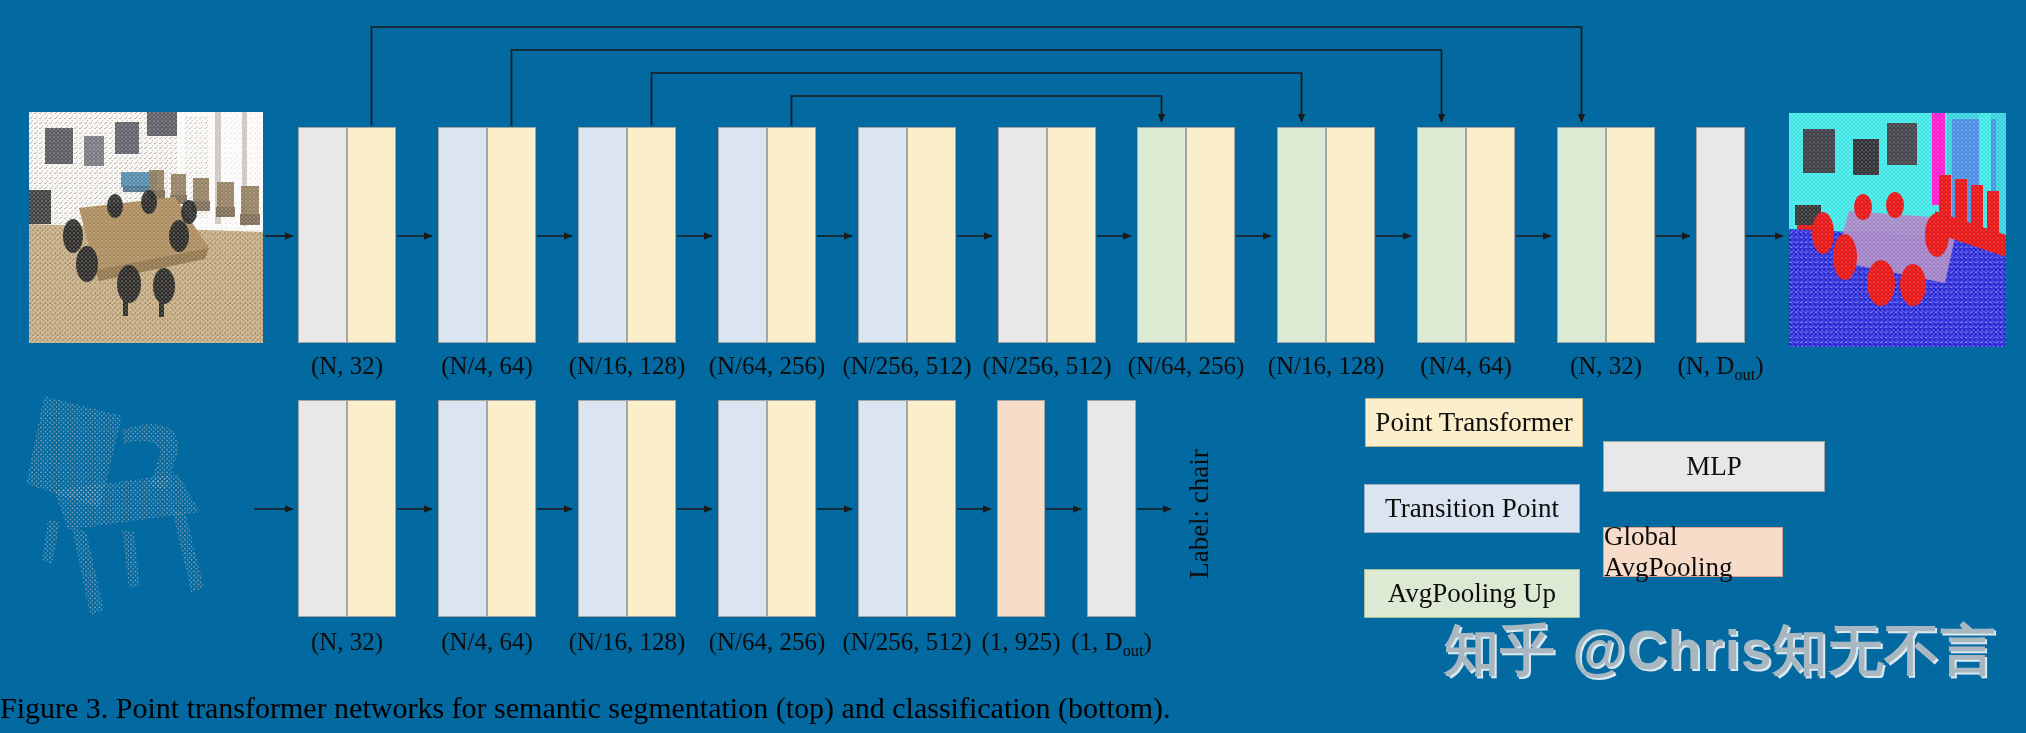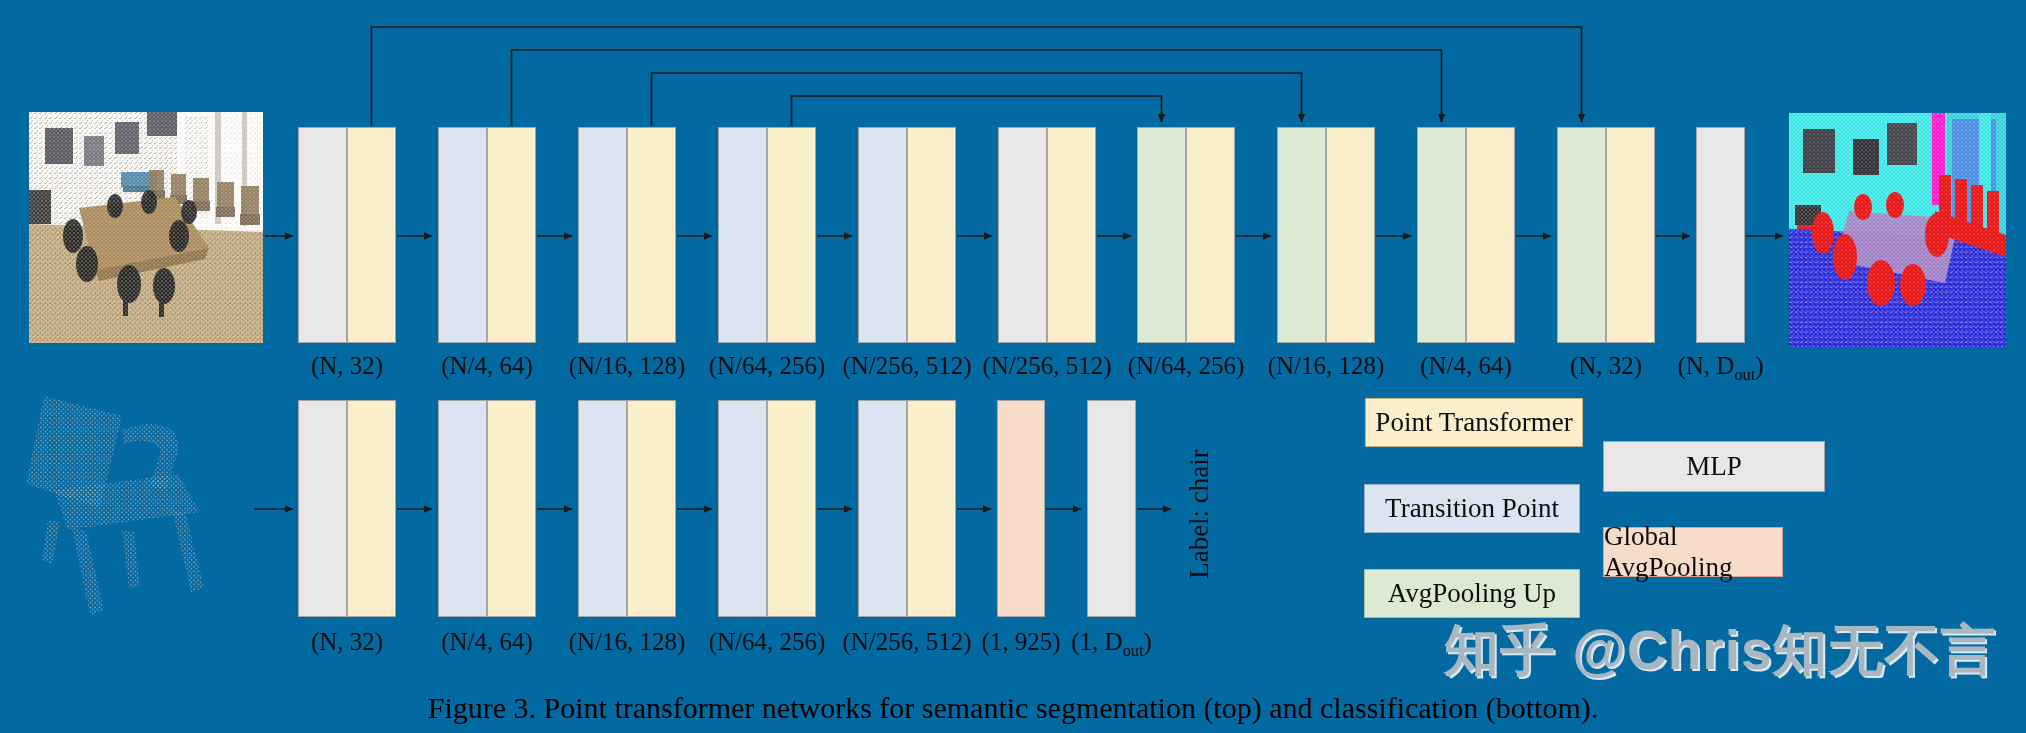--- a/index.html
+++ b/index.html
@@ -6,21 +6,21 @@
   #canvas{position:relative;width:2026px;height:733px;background:#0369a1;overflow:hidden;
           font-family:"Liberation Serif", serif;}
   #wires{position:absolute;left:0;top:0;pointer-events:none;}
   .stage{position:absolute;}
   .blockcell{position:absolute;top:0;height:100%;box-sizing:border-box;border:1px solid #a5a5a5;}
   .stage-label{position:absolute;transform:translateX(-50%);white-space:nowrap;text-align:center;
                font-size:25px;color:#0d0d0d;}
   .stage-label sub{font-size:0.65em;}
   .legend-box{position:absolute;box-sizing:border-box;display:flex;align-items:center;justify-content:center;
               font-size:27px;color:#0d0d0d;}
-  .caption{position:absolute;left:0;right:0;top:691px;text-align:center;font-size:30px;color:#000;}
+  .caption{position:absolute;left:0;right:0;top:691px;font-size:30px;color:#000;}
   .vlabel{position:absolute;left:1118px;top:498px;width:164px;height:32px;text-align:center;
           font-size:27px;color:#0d0d0d;transform:rotate(-90deg);white-space:nowrap;}
   .watermark{position:absolute;left:1398px;top:614px;font-family:"Liberation Sans",sans-serif;
              font-size:55px;font-weight:bold;color:#c6c6c6;opacity:0.85;white-space:nowrap;
              letter-spacing:1px;text-shadow:2px 2px 0 #ffffff;margin-left:46px;}
   .scene{position:absolute;}
 </style>
 </head>
 <body>
 

